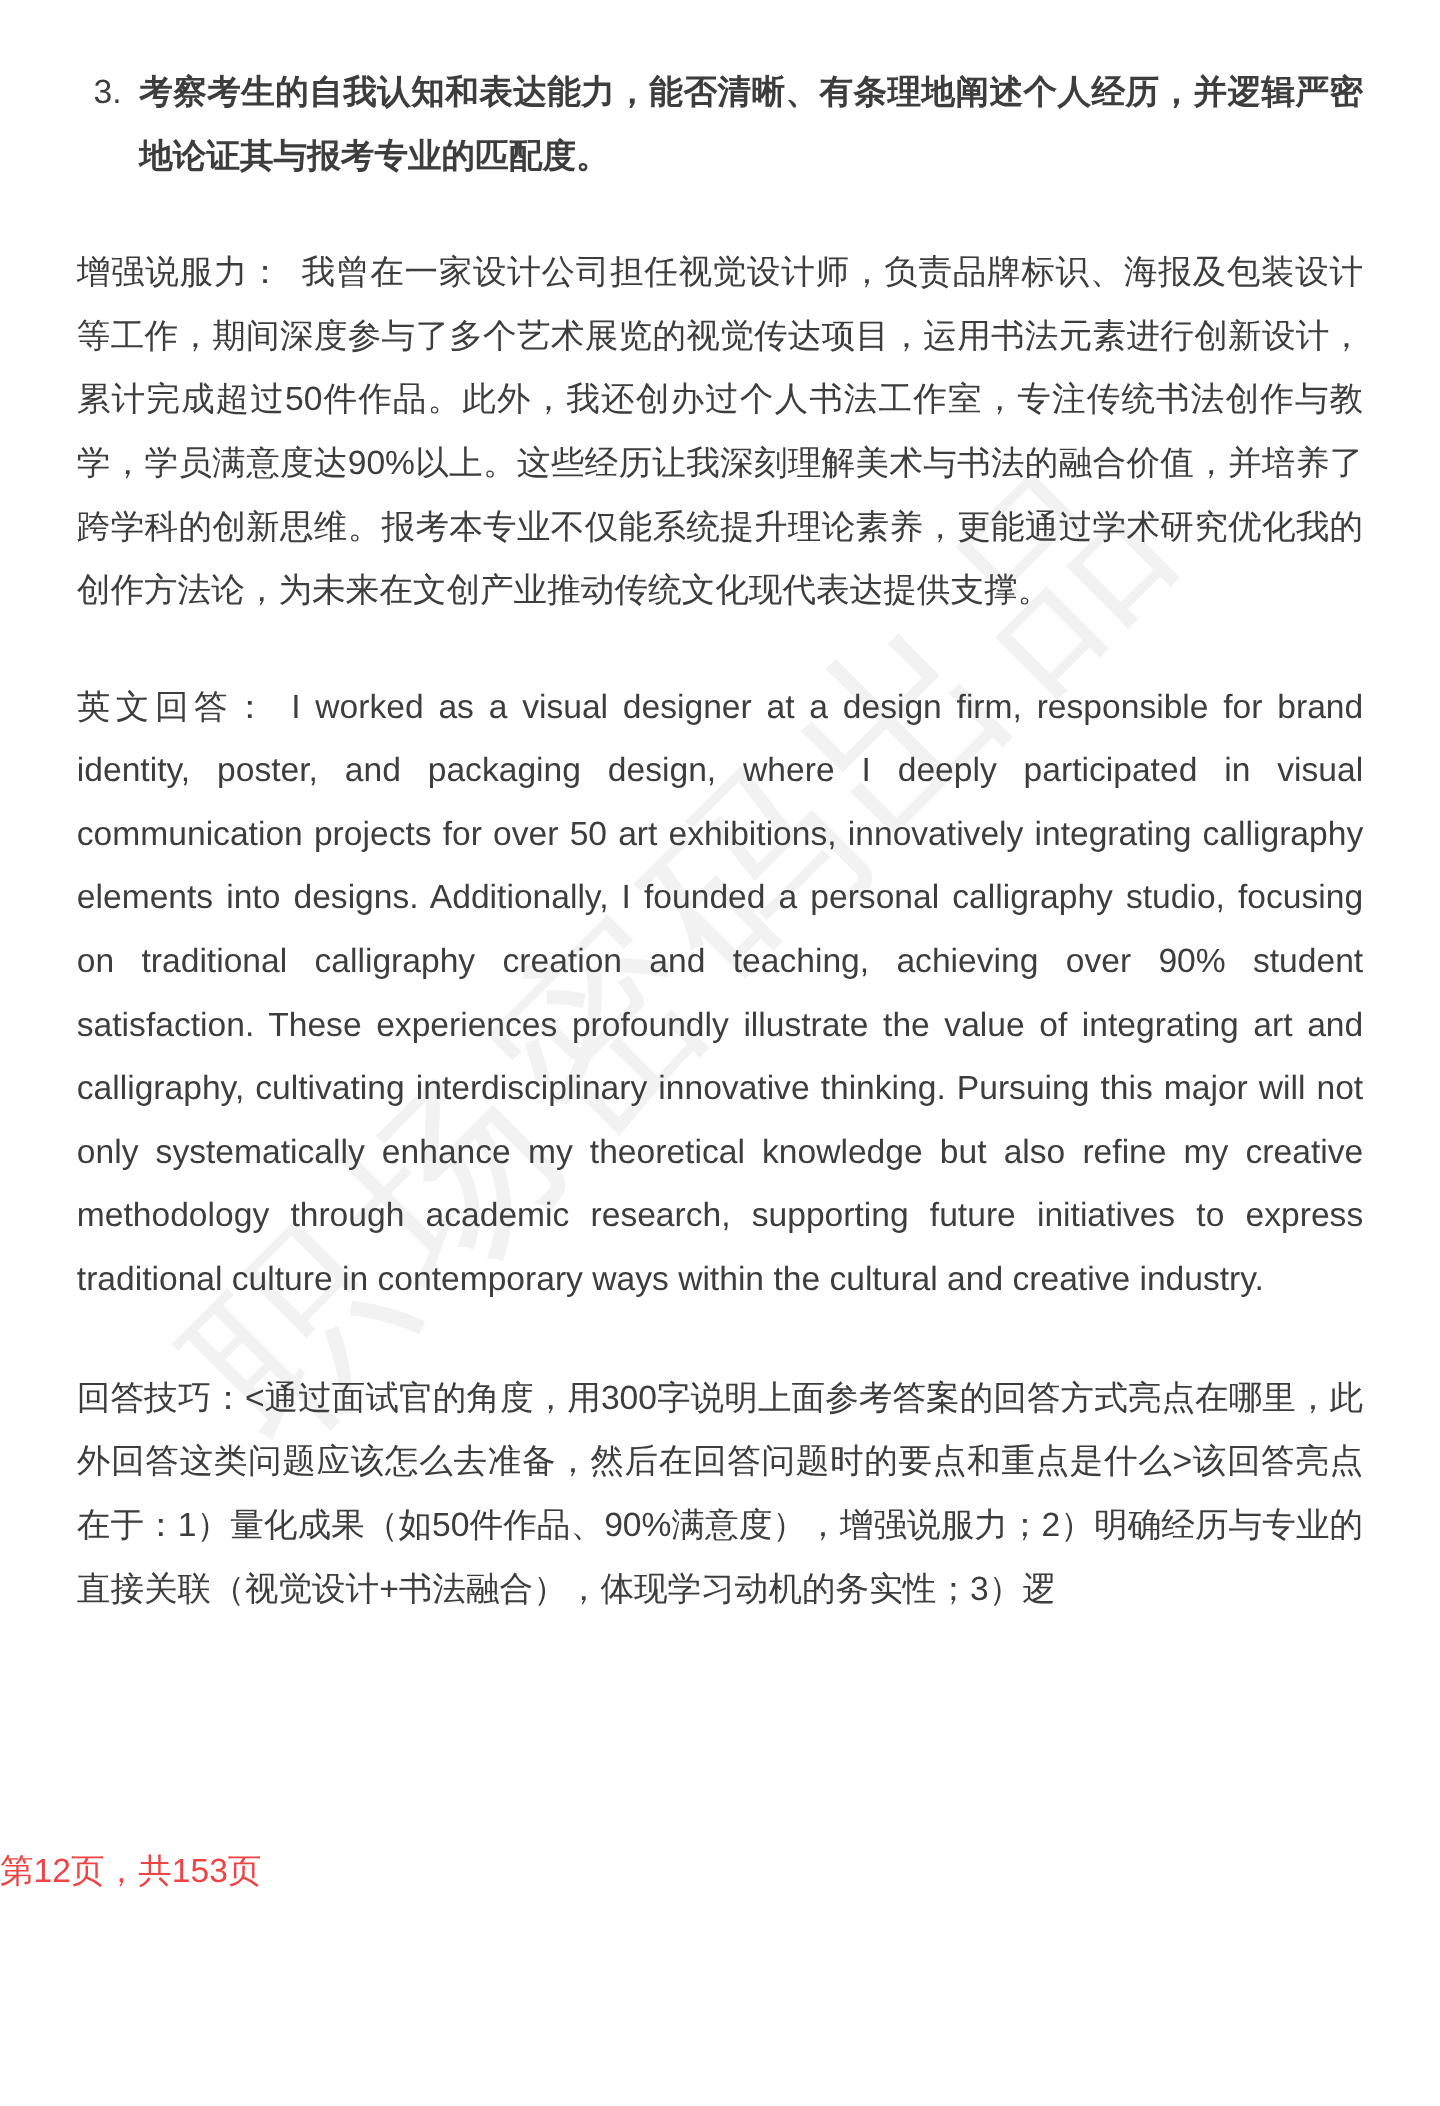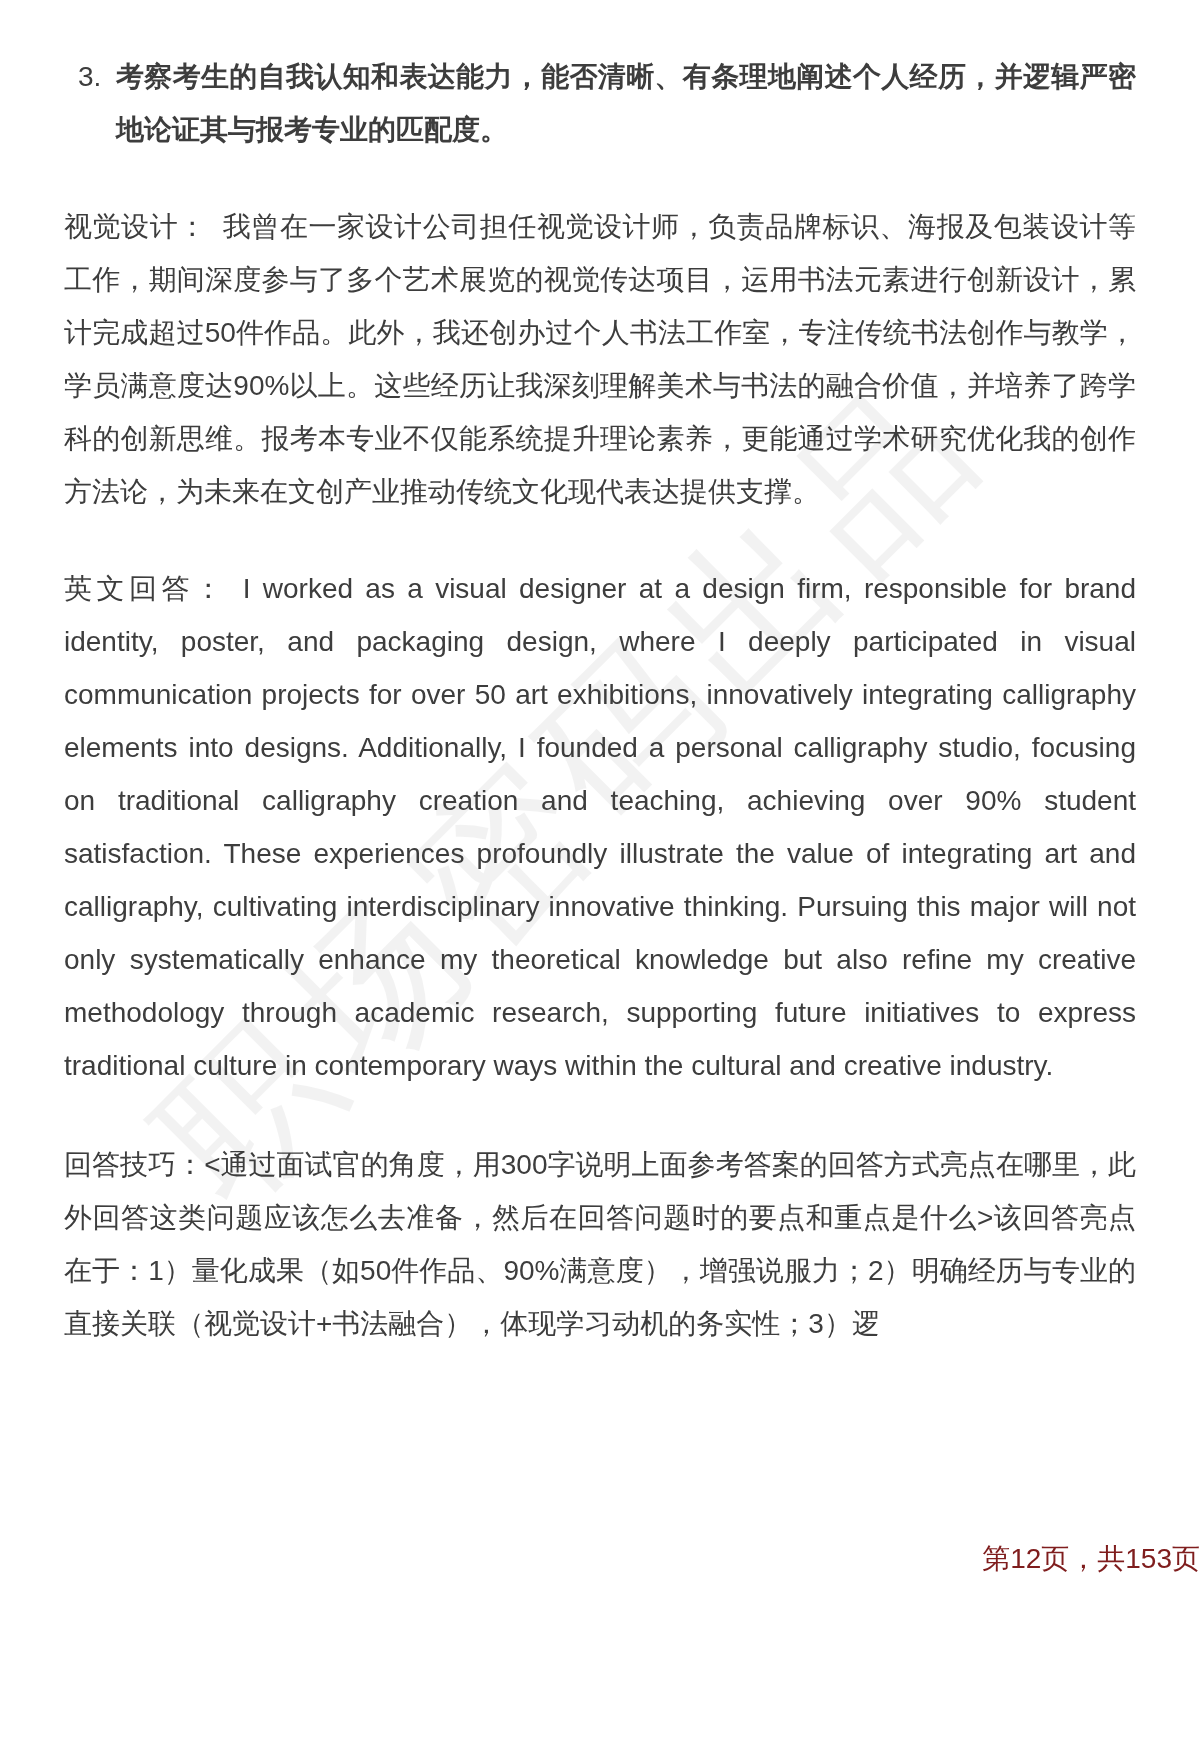--- a/index.html
+++ b/index.html
@@ -64,42 +64,42 @@
     color: #3d3d3d;
   }
   .label.gap {
     margin-right: 16px;
   }
   .footer {
     position: absolute;
     left: 0;
     top: 1532px;
     width: 100%;
-    text-align: right;
+    text-align: left;
     font-size: 28px;
     line-height: 53px;
-    color: #7f1d1d;
+    color: #ef4444;
     z-index: 1;
   }
 </style>
 </head>
 <body>
 
 <div class="page">
 
   <div class="watermark">职场密码出品</div>
 
   <div class="content">
 
     <div class="list-item">
       <span class="num">3.</span>
       <span class="item-text">考察考生的自我认知和表达能力，能否清晰、有条理地阐述个人经历，并逻辑严密地论证其与报考专业的匹配度。</span>
     </div>
 
-    <p class="para"><span class="label gap">视觉设计：</span><span>我曾在一家设计公司担任视觉设计师，负责品牌标识、海报及包装设计等工作，期间深度参与了多个艺术展览的视觉传达项目，运用书法元素进行创新设计，累计完成超过50件作品。此外，我还创办过个人书法工作室，专注传统书法创作与教学，学员满意度达90%以上。这些经历让我深刻理解美术与书法的融合价值，并培养了跨学科的创新思维。报考本专业不仅能系统提升理论素养，更能通过学术研究优化我的创作方法论，为未来在文创产业推动传统文化现代表达提供支撑。</span></p>
+    <p class="para"><span class="label gap">增强说服力：</span><span>我曾在一家设计公司担任视觉设计师，负责品牌标识、海报及包装设计等工作，期间深度参与了多个艺术展览的视觉传达项目，运用书法元素进行创新设计，累计完成超过50件作品。此外，我还创办过个人书法工作室，专注传统书法创作与教学，学员满意度达90%以上。这些经历让我深刻理解美术与书法的融合价值，并培养了跨学科的创新思维。报考本专业不仅能系统提升理论素养，更能通过学术研究优化我的创作方法论，为未来在文创产业推动传统文化现代表达提供支撑。</span></p>
 
     <p class="para"><span class="label gap">英文回答：</span><span>I worked as a visual designer at a design firm, responsible for brand identity, poster, and packaging design, where I deeply participated in visual communication projects for over 50 art exhibitions, innovatively integrating calligraphy elements into designs. Additionally, I founded a personal calligraphy studio, focusing on traditional calligraphy creation and teaching, achieving over 90% student satisfaction. These experiences profoundly illustrate the value of integrating art and calligraphy, cultivating interdisciplinary innovative thinking. Pursuing this major will not only systematically enhance my theoretical knowledge but also refine my creative methodology through academic research, supporting future initiatives to express traditional culture in contemporary ways within the cultural and creative industry.</span></p>
 
     <p class="para tips"><span class="label">回答技巧：</span><span>&lt;通过面试官的角度，用300字说明上面参考答案的回答方式亮点在哪里，此外回答这类问题应该怎么去准备，然后在回答问题时的要点和重点是什么&gt;该回答亮点在于：1）量化成果（如50件作品、90%满意度），增强说服力；2）明确经历与专业的直接关联（视觉设计+书法融合），体现学习动机的务实性；3）逻</span></p>
 
   </div>
 
   <div class="footer">第12页，共153页</div>
 
 </div>

